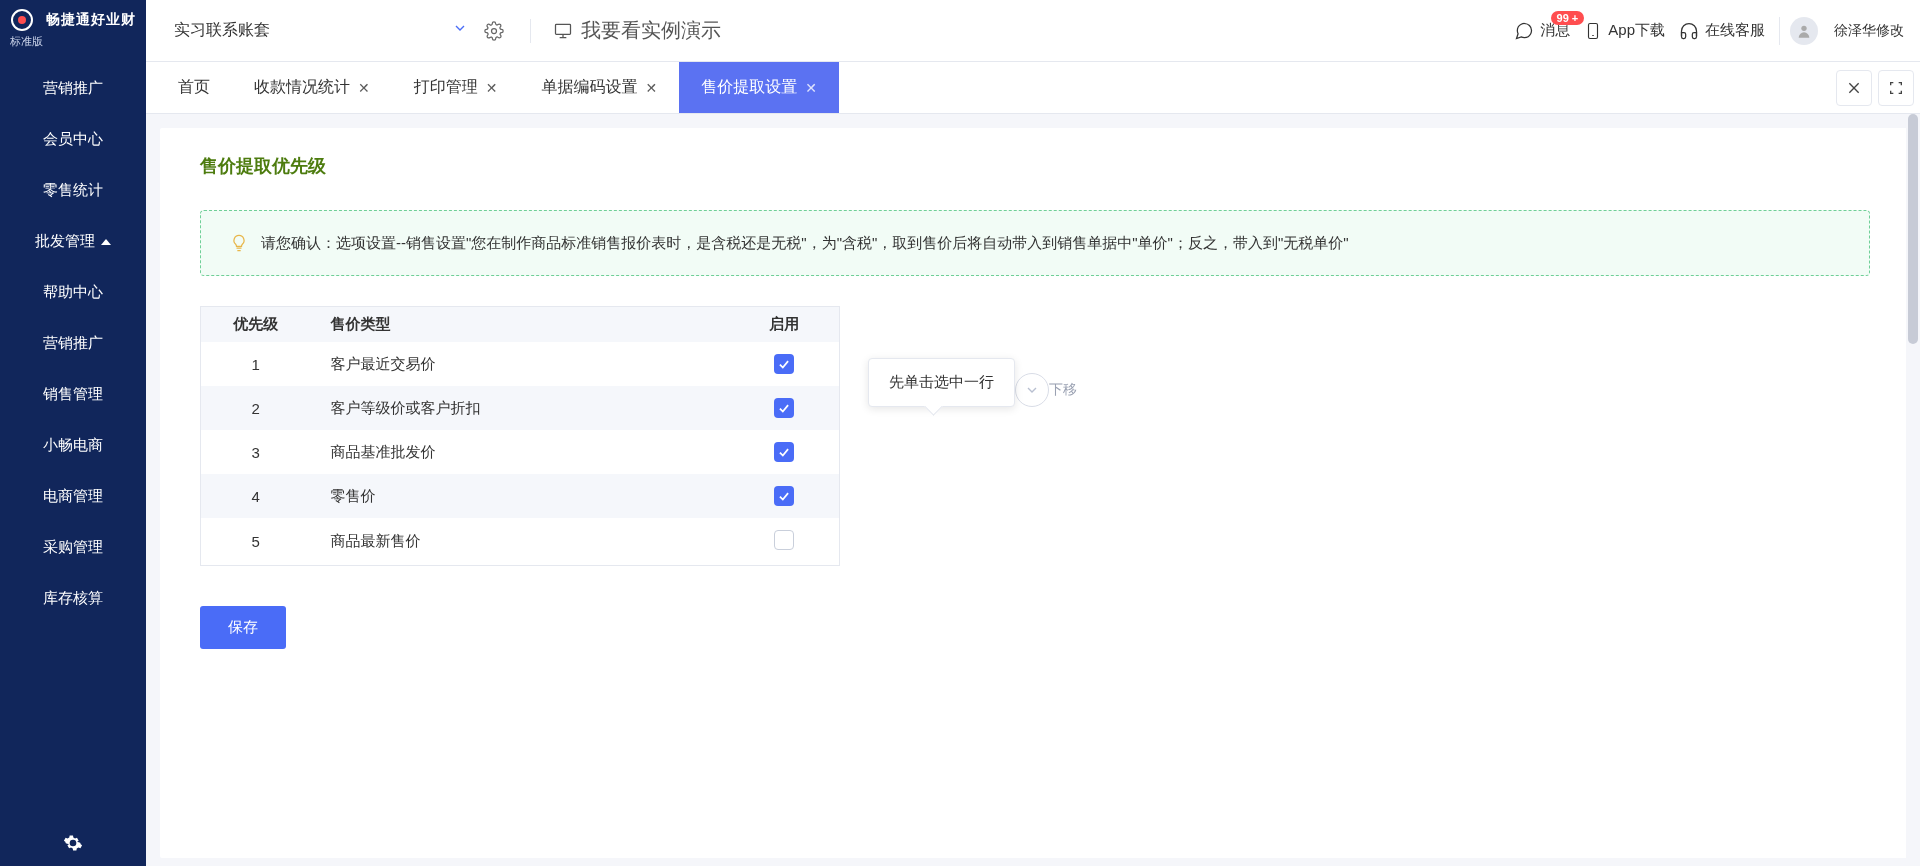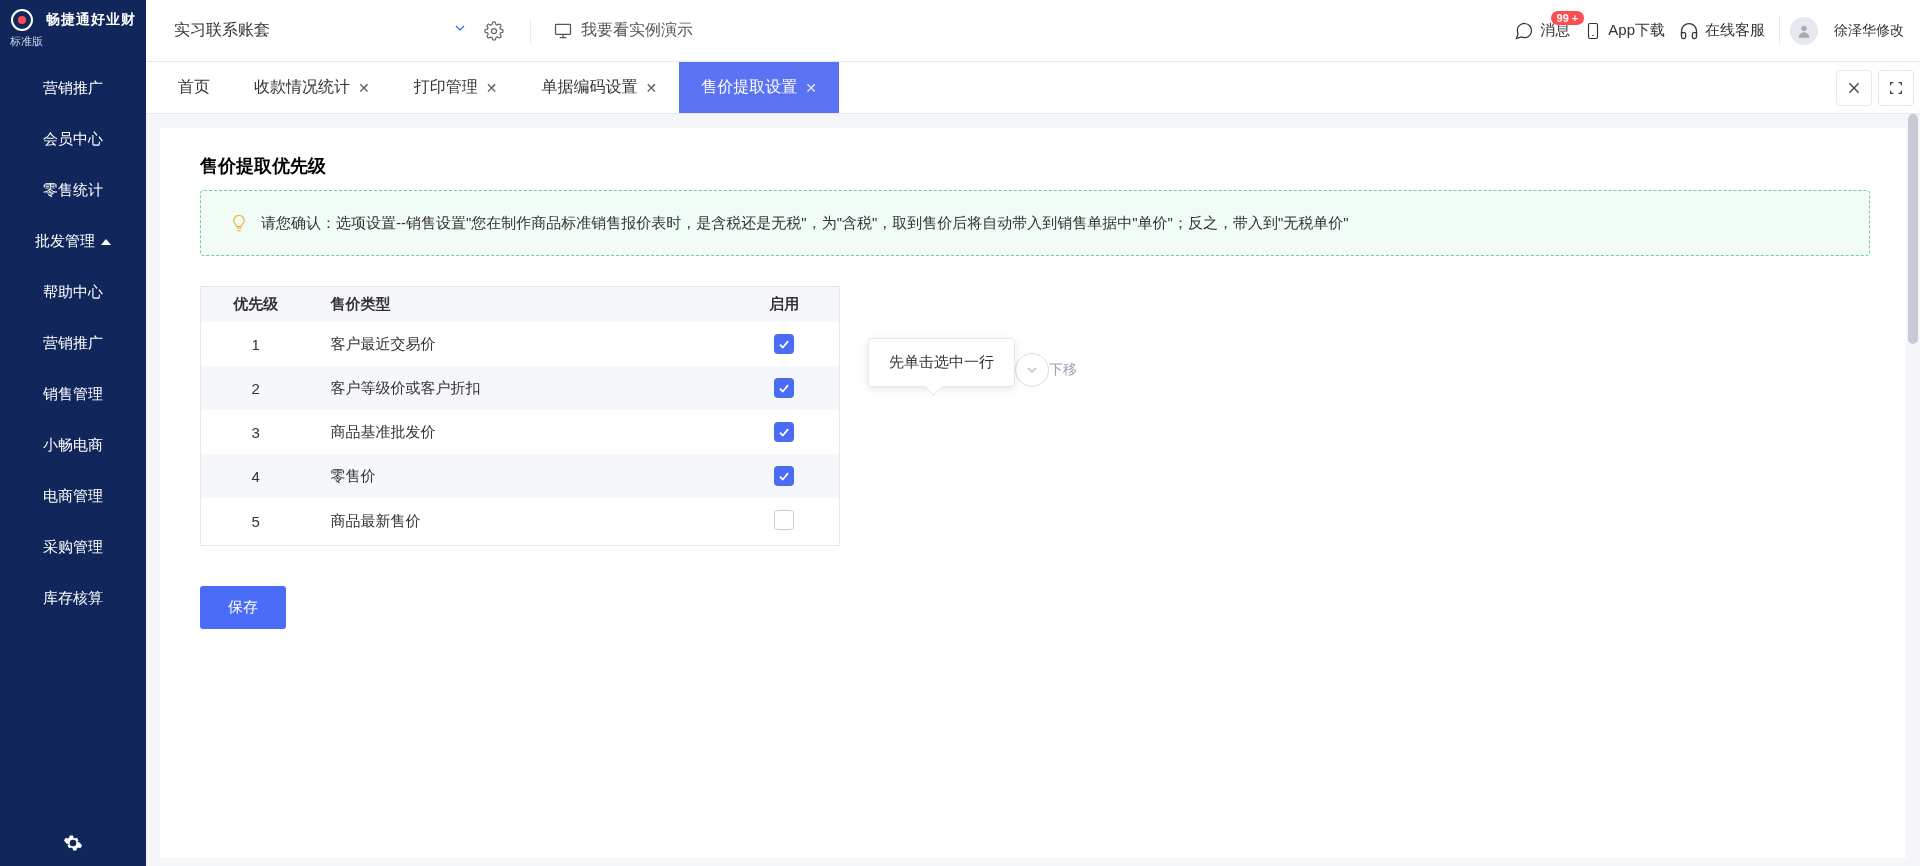--- a/index.html
+++ b/index.html
@@ -15,35 +15,35 @@
 .side-item.group { display: flex; align-items: center; justify-content: center; gap: 6px; }
 .caret-up { width: 0; height: 0; border-left: 5px solid transparent; border-right: 5px solid transparent; border-bottom: 6px solid #fff; display: inline-block; }
 .side-gear { position: absolute; bottom: 10px; left: 50%; transform: translateX(-50%); color: #fff; cursor: pointer; }
 .main { flex: 1; display: flex; flex-direction: column; position: relative; }
 .topbar { height: 62px; border-bottom: 1px solid #e5e8ef; display: flex; align-items: center; padding: 0 16px; gap: 8px; }
 .account-select { display: flex; align-items: flex-start; gap: 10px; width: 310px; padding: 6px 4px; cursor: pointer; }
 .account-text { font-size: 16px; color: #333; flex: 1; padding-left: 8px; }
 .chev-down { color: #4a6cf7; }
 .top-icon-btn { width: 28px; height: 28px; display: flex; align-items: center; justify-content: center; color: #666; cursor: pointer; }
 .top-sep { width: 1px; height: 24px; background: #e5e8ef; margin: 0 14px; }
-.demo-link { display: flex; align-items: center; gap: 8px; color: #555; cursor: pointer; font-size: 16px; }
+.demo-link { display: flex; align-items: center; gap: 8px; color: #555; cursor: pointer; font-size: 20px; }
 .top-right { margin-left: auto; display: flex; align-items: center; gap: 14px; }
 .top-action { display: flex; align-items: center; gap: 6px; cursor: pointer; color: #333; font-size: 15px; position: relative; }
 .badge { position: absolute; top: -10px; right: -14px; background: #ff4d4f; color: #fff; font-size: 11px; font-weight: 600; padding: 1px 6px; border-radius: 10px; }
 .user { display: flex; align-items: center; gap: 16px; padding-left: 10px; border-left: 1px solid #e5e8ef; cursor: pointer; }
 .avatar { width: 28px; height: 28px; border-radius: 50%; background: #e5e8ef; display: flex; align-items: center; justify-content: center; color: #aaa; }
 .tabs-row { display: flex; align-items: stretch; height: 52px; border-bottom: 1px solid #e5e8ef; padding-left: 10px; position: relative; }
 .tab { display: flex; align-items: center; gap: 8px; padding: 0 22px; cursor: pointer; font-size: 16px; color: #333; }
 .tab.active { background: #5b72f2; color: #fff; }
 .tab-close { font-size: 14px; color: inherit; opacity: 0.8; }
 .tabs-actions { margin-left: auto; display: flex; align-items: center; gap: 6px; padding-right: 6px; }
 .tabs-action-btn { width: 36px; height: 36px; border: 1px solid #e5e8ef; border-radius: 4px; display: flex; align-items: center; justify-content: center; cursor: pointer; color: #444; }
 .content-wrap { flex: 1; background: #f5f6fa; padding: 14px 10px 10px 14px; overflow: auto; }
 .content-card { background: #fff; border-radius: 2px; padding: 26px 40px; min-height: 730px; }
-.page-title { font-size: 18px; color: #000000; margin-bottom: 12px; }
+.page-title { font-size: 18px; color: #4d7c0f; margin-bottom: 32px; }
 .tip-box { border: 1px dashed #6fcf97; background: #f2fcf6; border-radius: 4px; padding: 22px 28px; display: flex; align-items: center; gap: 12px; color: #333; font-size: 15px; margin-bottom: 30px; }
 .tip-icon { color: #e8b64a; flex-shrink: 0; }
 .price-area { display: flex; align-items: flex-start; gap: 28px; }
 .price-table { border: 1px solid #e5e8ef; width: 640px; border-collapse: collapse; }
 .price-table th { background: #f5f7fb; font-weight: 600; text-align: left; padding: 8px 20px; font-size: 15px; }
 .price-table td { padding: 12px 20px; font-size: 15px; }
 .price-table th:first-child, .price-table td:first-child { text-align: center; width: 110px; }
 .price-table th:last-child, .price-table td:last-child { text-align: center; width: 110px; }
 .price-table tr:nth-child(even) td { background: #f5f7fb; }
 .chk { width: 20px; height: 20px; border-radius: 4px; display: inline-flex; align-items: center; justify-content: center; cursor: pointer; }

